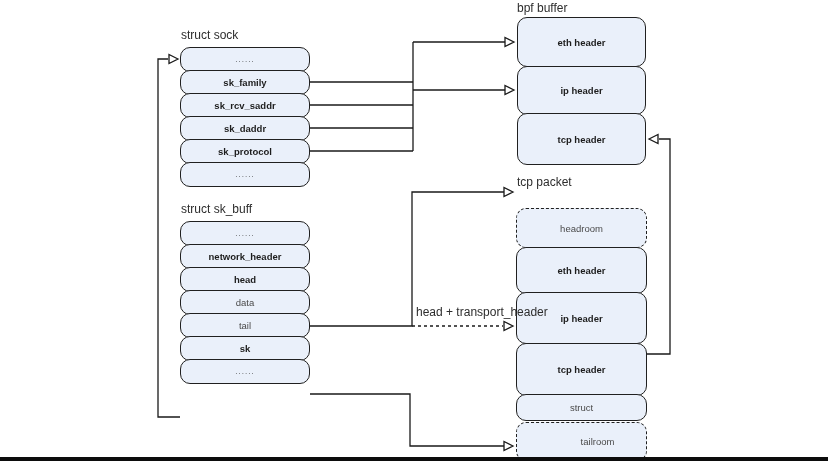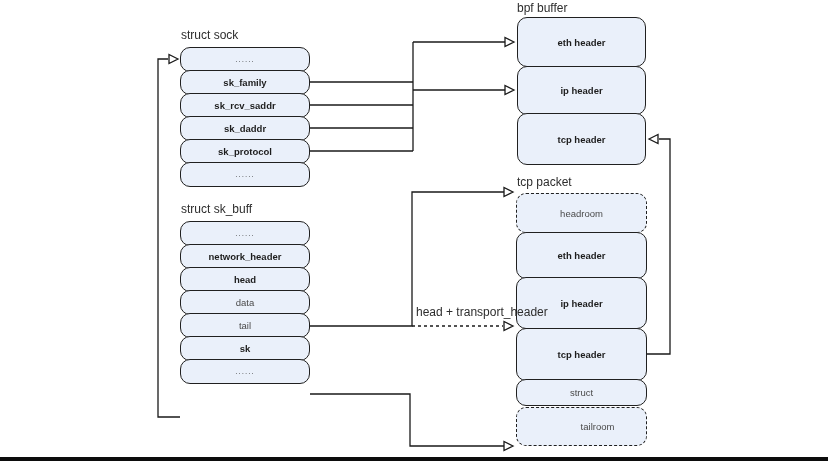--- a/index.html
+++ b/index.html
@@ -13,21 +13,21 @@
   .row {
     box-sizing:border-box; width:100%; background:#eaf0fa;
     border:1.5px solid #202020; border-radius:10px;
     display:flex; align-items:center; justify-content:center;
     font-size:9.5px; color:#1d1d1d; position:relative; white-space:nowrap;
   }
   .row + .row { margin-top:-1.5px; }
   .row.bold   { font-weight:bold; }
   .row.gray   { color:#4a4a4a; font-weight:normal; }
   .row.dots   { font-size:8px; letter-spacing:1px; color:#3c3c3c; }
-  .row.dashed { border-style:dashed; }
+  .row.dashed { border-style:dashed;margin-top:15px; }
   .h24 { height:24.5px; }
   .h50 { height:50px; }  .h49 { height:49px; }  .h52 { height:52px; }
   .h40 { height:40px; }  .h47 { height:47px; }  .h53 { height:53px; }
   .h27 { height:27px; }  .h39 { height:39px; }
   .conn-label { position:absolute; left:416px; top:305px; font-size:12px; color:#2d2d2d; white-space:nowrap; }
   .bottom-rule { position:absolute; left:0; top:457px; width:828px; height:3.5px; background:#0c0c0c; }
 </style>
 </head>
 <body>
 

